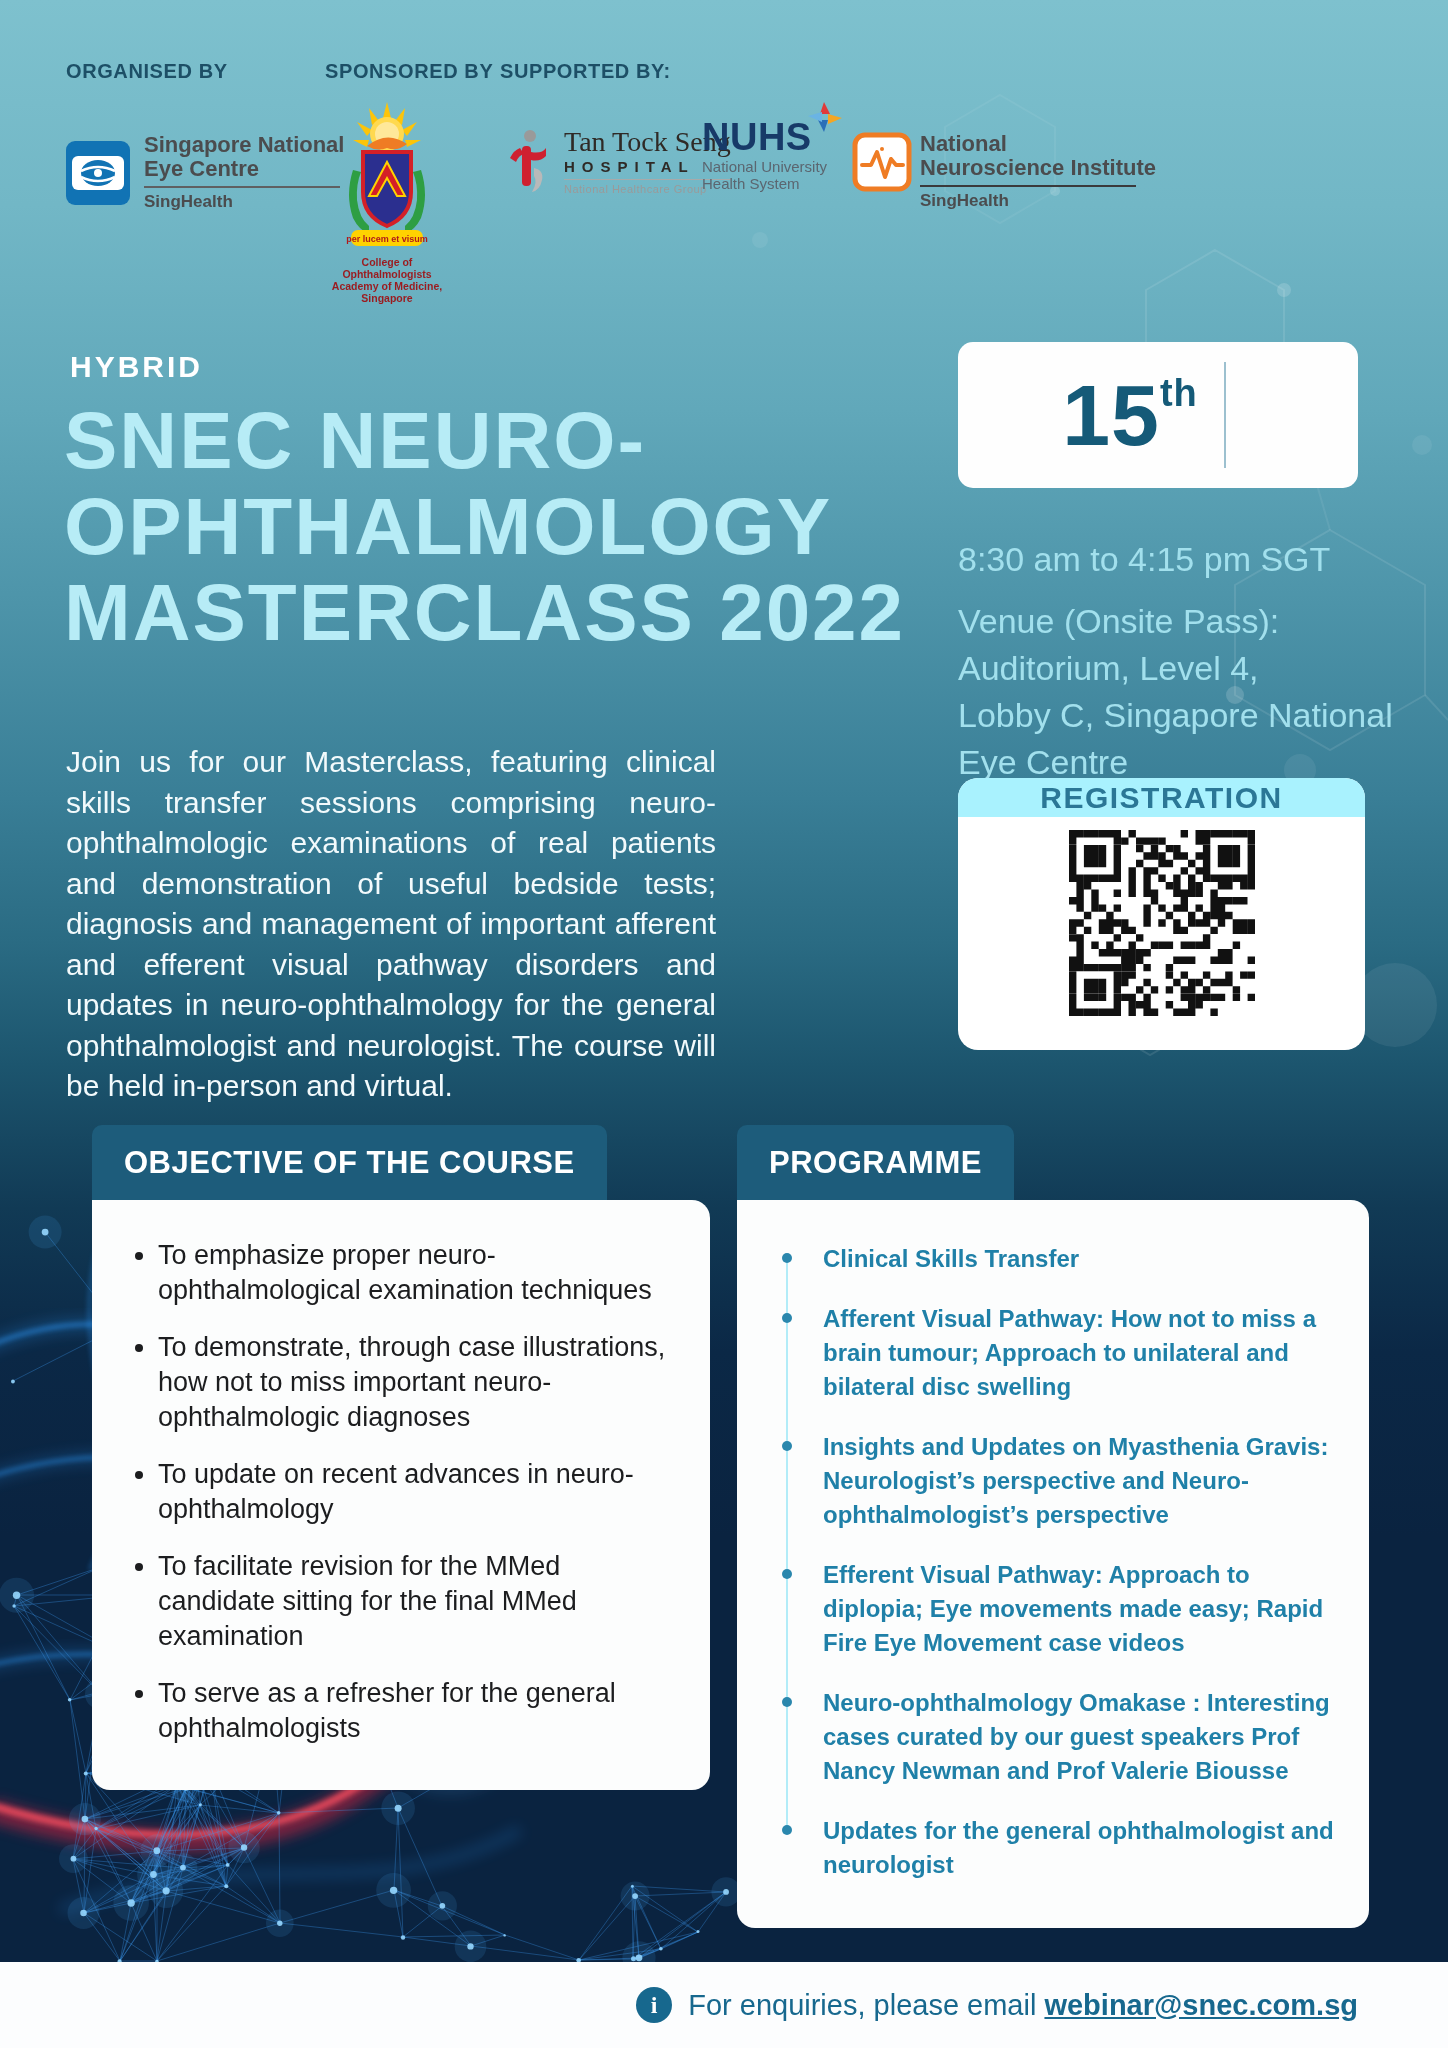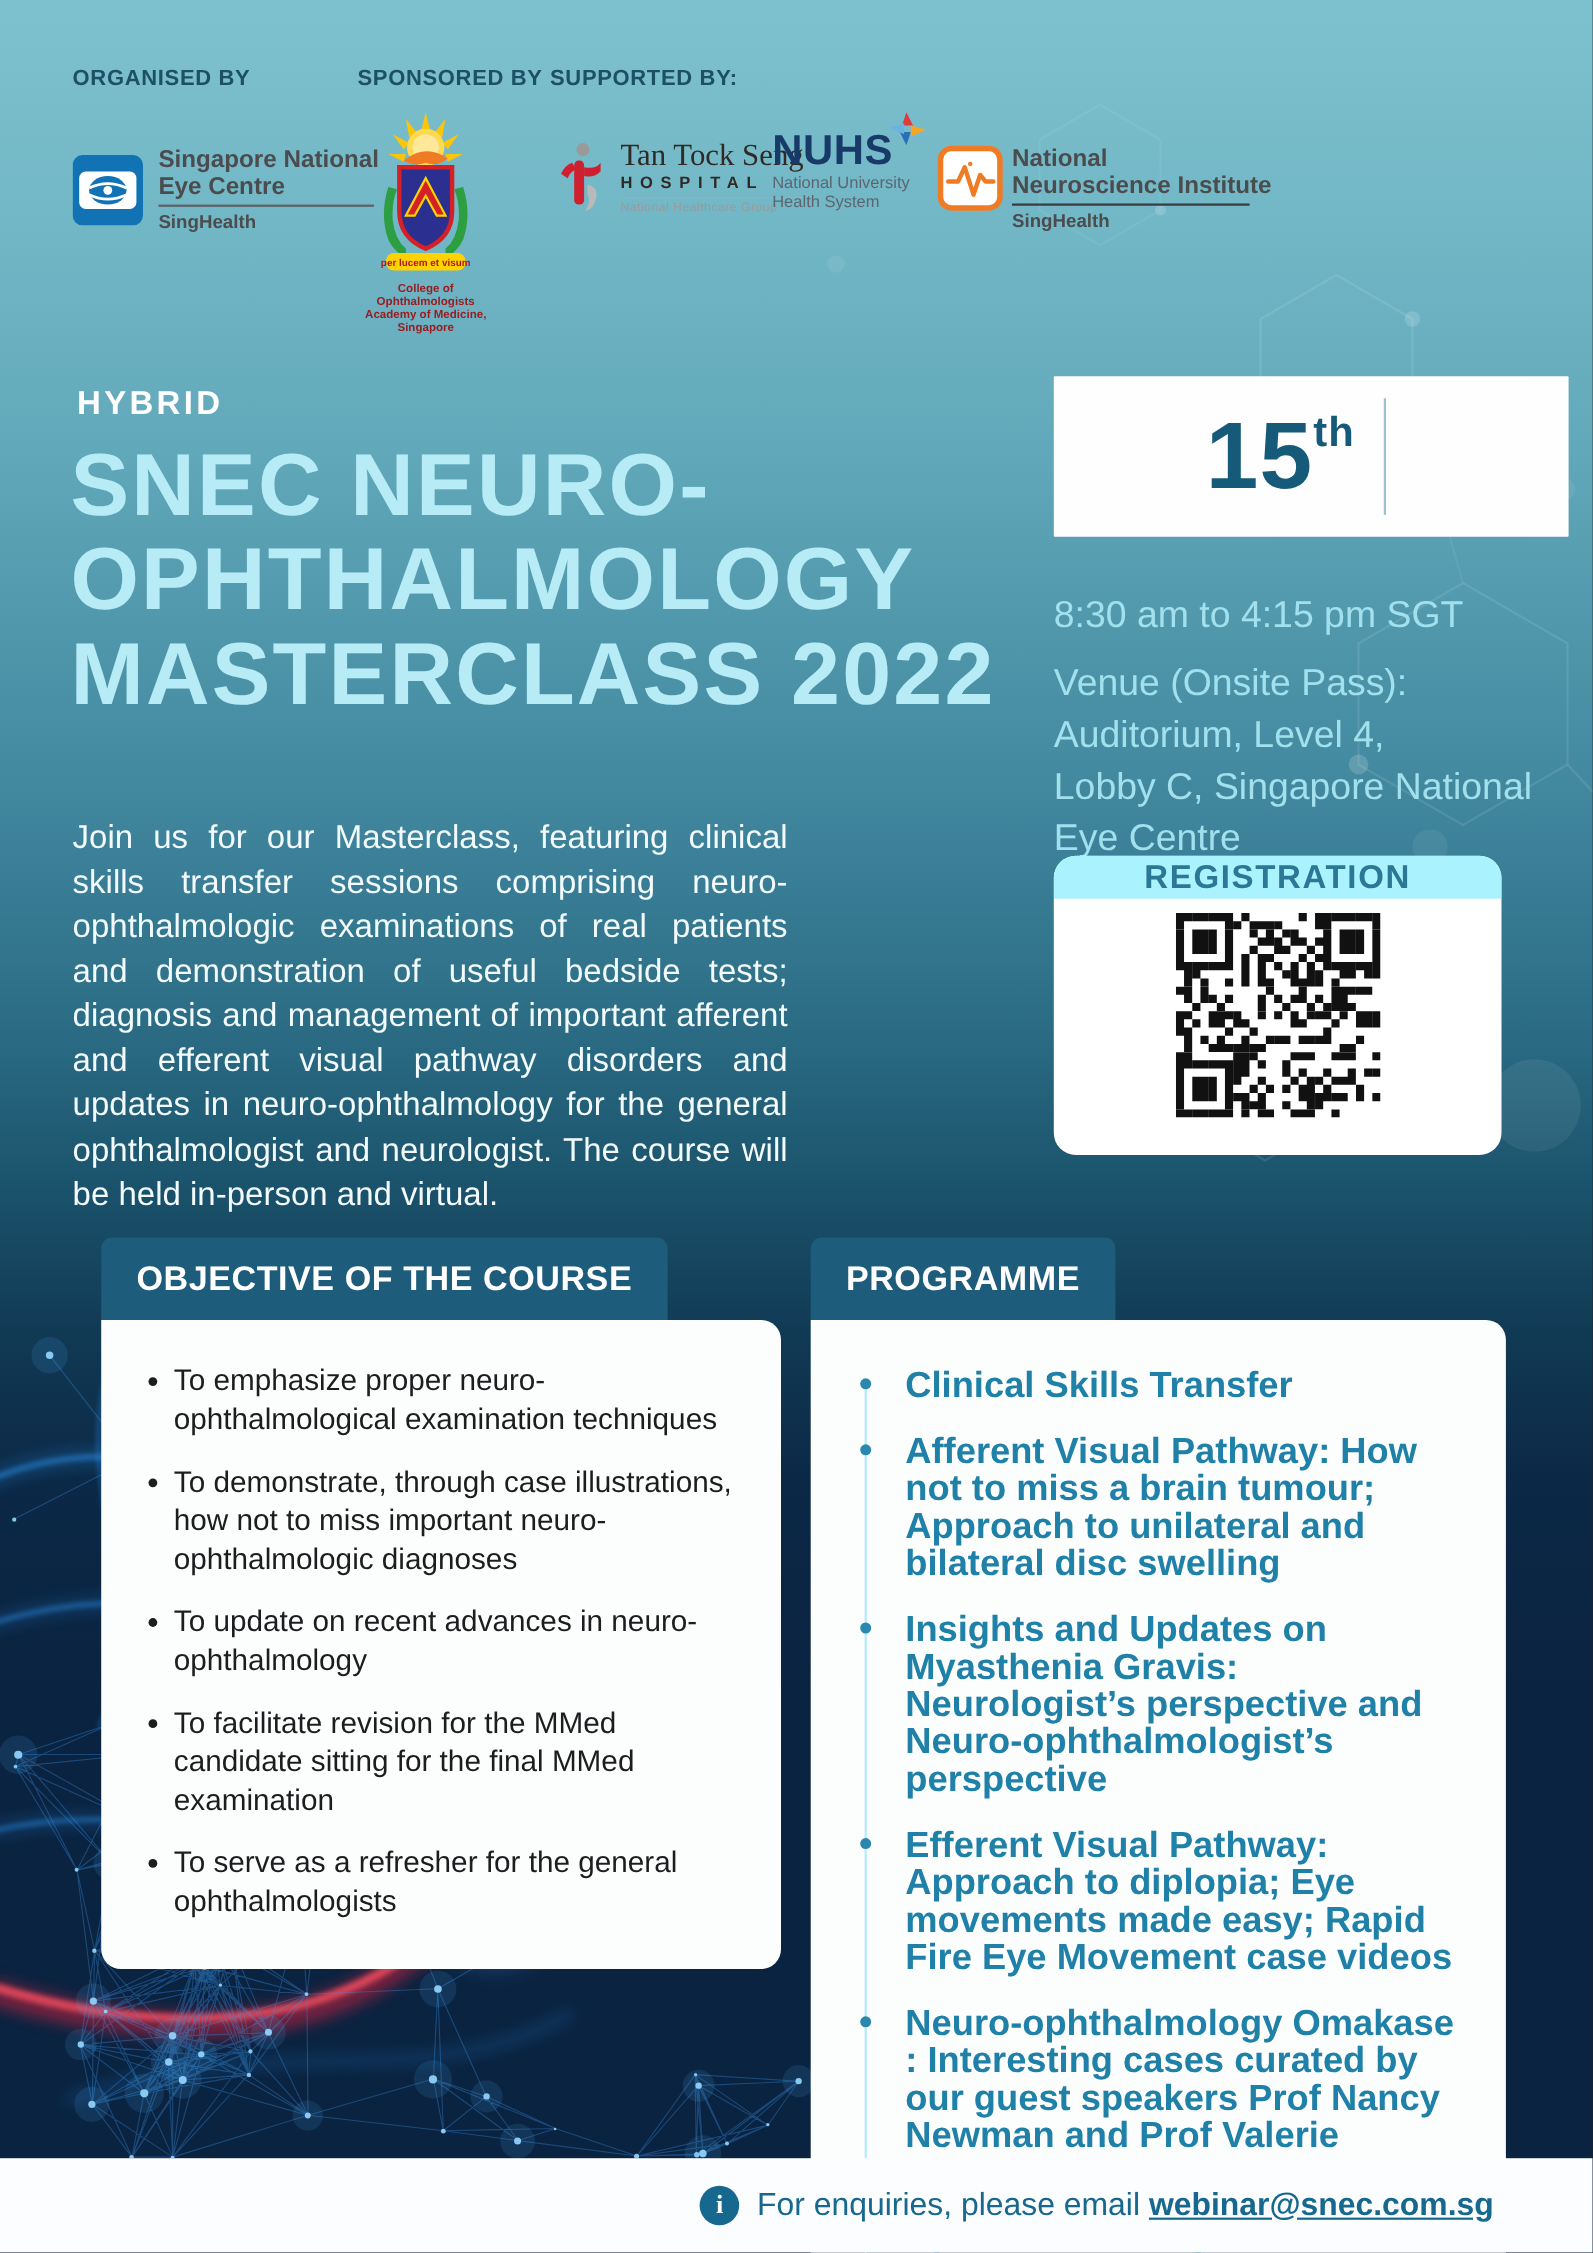--- a/index.html
+++ b/index.html
@@ -27,21 +27,21 @@
   .ttsh-group{font-size:11px;color:#9a9a9a;letter-spacing:.5px;}
   .nuhs{position:absolute;left:702px;top:118px;}
   .nuhs-abbr{font-size:38px;font-weight:bold;color:#173a68;letter-spacing:.5px;line-height:38px;position:relative;display:inline-block;}
   .nuhs-sub{font-size:15px;line-height:17px;color:#5b6670;margin-top:2px;}
   .nni{position:absolute;left:852px;top:132px;display:flex;gap:8px;align-items:flex-start;}
   
   .hybrid{position:absolute;left:70px;top:350px;font-size:30px;font-weight:bold;letter-spacing:3px;color:#ffffff;}
   .title{position:absolute;left:64px;top:398px;font-size:80px;line-height:86px;font-weight:bold;letter-spacing:2px;color:#b7ecf6;}
   .intro{position:absolute;left:66px;top:742px;width:650px;font-size:30px;line-height:40.5px;color:#f2fafc;text-align:justify;}
   
-  .datebox{position:absolute;left:958px;top:342px;width:468px;height:146px;background:#fefefe;border-radius:1px;
+  .datebox{position:absolute;left:958px;top:342px;width:400px;height:146px;background:#fefefe;border-radius:15px;
     display:flex;align-items:center;justify-content:center;color:#155a78;}
   .day{font-size:86px;font-weight:bold;letter-spacing:1px;}
   .day sup{font-size:38px;vertical-align:top;position:relative;top:6px;}
   .date-div{width:2px;height:106px;background:#9cc0cf;margin:0 28px 0 26px;}
   .month{font-size:42px;font-weight:bold;line-height:44px;}
   .year{font-size:66px;font-weight:bold;line-height:64px;letter-spacing:1px;}
   .time-line{position:absolute;left:958px;top:540px;font-size:34px;color:#a2e0ed;}
   .venue{position:absolute;left:958px;top:598px;font-size:34px;line-height:47px;color:#a2e0ed;white-space:nowrap;}
   .regbox{position:absolute;left:958px;top:778px;width:407px;height:272px;background:#ffffff;border-radius:20px;overflow:hidden;}
   .reg-head{height:39px;background:#a9f2fe;display:flex;align-items:center;justify-content:center;
@@ -55,21 +55,21 @@
   #objective-card ul{margin:0;padding-left:26px;}
   #objective-card li{font-size:27px;line-height:35px;color:#1c1d1f;}
   #objective-card li + li{margin-top:22px;}
   #programme-card{left:737px;top:1200px;width:632px;padding:42px 34px 46px 30px;box-sizing:border-box;}
   .prog-list{position:relative;}
   .prog-line{position:absolute;left:19px;top:16px;bottom:52px;width:2px;background:#b2ecf8;}
   .prog-item{display:flex;position:relative;}
   .prog-item + .prog-item{margin-top:26px;}
   .prog-dot-col{width:56px;flex-shrink:0;}
   .prog-dot{width:10px;height:10px;border-radius:50%;background:#2a87ad;margin:11px 0 0 15px;}
-  .prog-text{font-size:33px;line-height:34px;font-weight:bold;color:#1f80a8;}
+  .prog-text{font-size:24px;line-height:34px;font-weight:bold;color:#1f80a8;}
   
   .footer{position:absolute;left:0;bottom:0;width:100%;height:86px;background:#fcfdfe;z-index:5;
     display:flex;align-items:center;justify-content:flex-end;padding-right:90px;box-sizing:border-box;gap:16px;}
   .info-icon{width:36px;height:36px;border-radius:50%;background:#17688e;color:#fff;display:flex;
     align-items:center;justify-content:center;font-family:"Liberation Serif",serif;font-weight:bold;font-size:24px;flex-shrink:0;}
   .footer-text{font-size:29px;color:#17688e;}
   .footer-email{font-weight:bold;text-decoration:underline;color:#17688e;margin-top:46px;}
   .deco{position:absolute;pointer-events:none;z-index:1;}
   .content{z-index:2;}
 </style>

